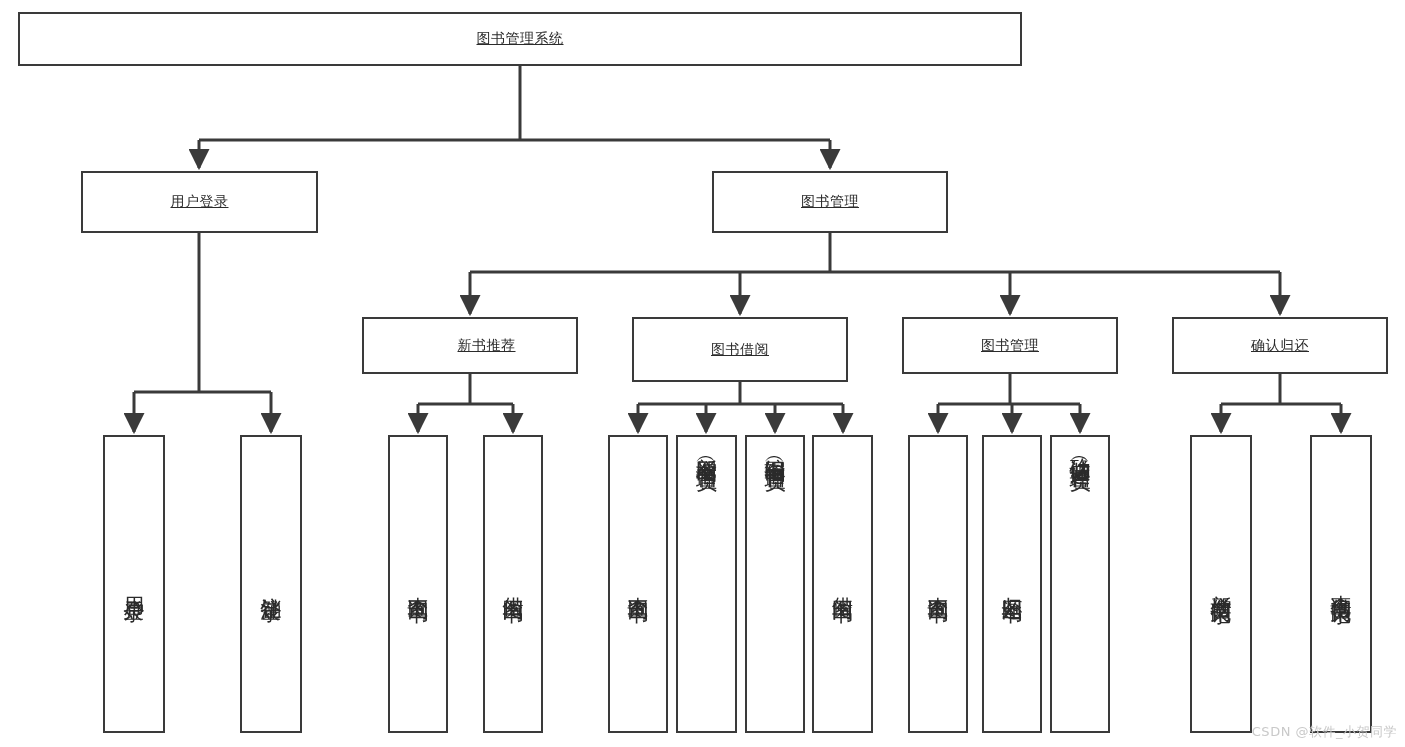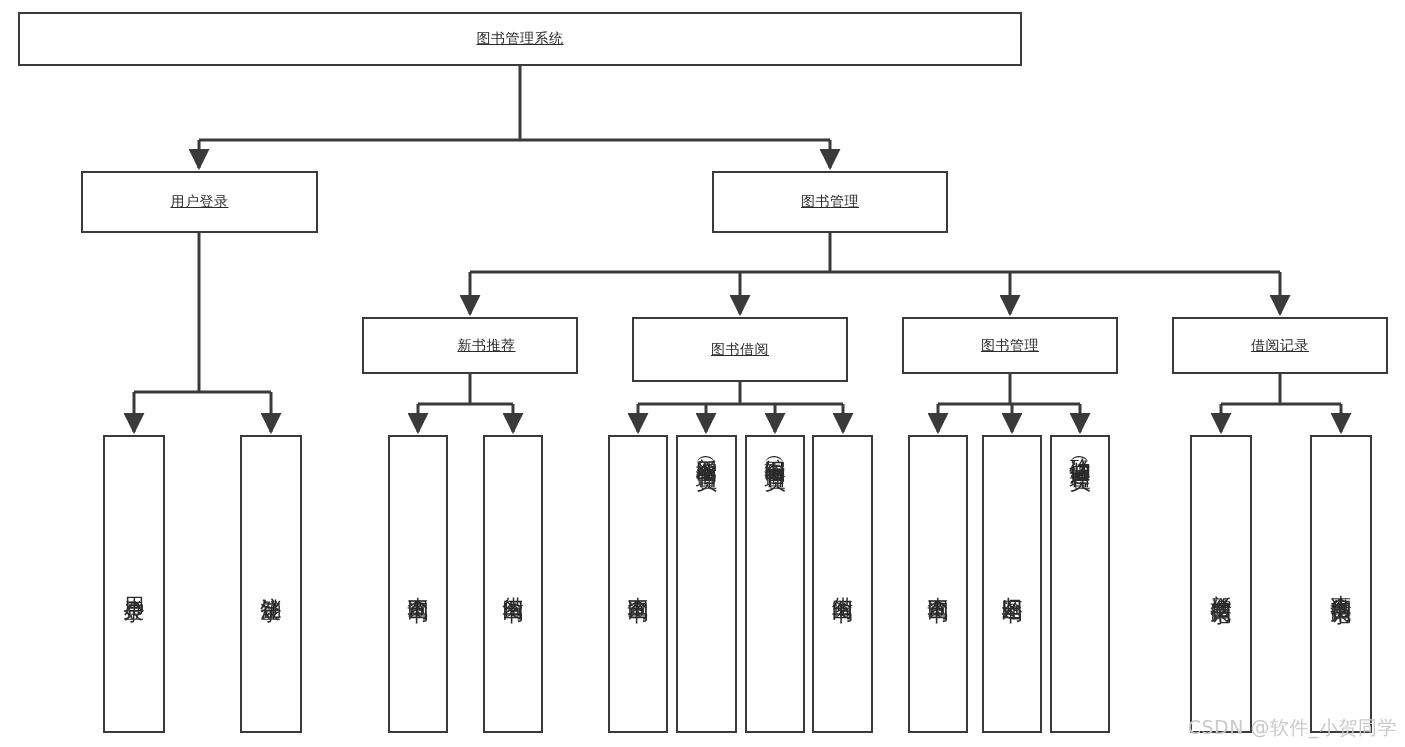--- a/index.html
+++ b/index.html
@@ -62,21 +62,21 @@
     white-space: nowrap;
   }
   .node.vert.center {
     align-items: center;
     padding-top: 0;
   }
   #watermark {
     position: absolute;
     right: 8px;
     bottom: 6px;
-    font-size: 19px;
+    font-size: 13px;
     color: #c9c9c9;
     letter-spacing: 0.5px;
     white-space: nowrap;
     font-family: "DejaVu Sans", "Liberation Sans", sans-serif;
   }
 </style>
 </head>
 <body>
 
 <div id="canvas">
@@ -145,21 +145,21 @@
   <div class="node horiz" style="left: 362px; top: 317px; width: 216px; height: 57px; padding-left: 33px;">
     <span class="label">新书推荐</span>
   </div>
   <div class="node horiz" style="left: 632px; top: 317px; width: 216px; height: 65px;">
     <span class="label">图书借阅</span>
   </div>
   <div class="node horiz" style="left: 902px; top: 317px; width: 216px; height: 57px;">
     <span class="label">图书管理</span>
   </div>
   <div class="node horiz" style="left: 1172px; top: 317px; width: 216px; height: 57px;">
-    <span class="label">借阅记录</span>
+    <span class="label">确认归还</span>
   </div>
 
   <div class="node vert center" style="left: 103px; top: 435px; width: 62px; height: 298px;">
     <span class="label">用户登录</span>
   </div>
   <div class="node vert center" style="left: 240px; top: 435px; width: 62px; height: 298px;">
     <span class="label">注销登录</span>
   </div>
   <div class="node vert center" style="left: 388px; top: 435px; width: 60px; height: 298px;">
     <span class="label">查询图书</span>

